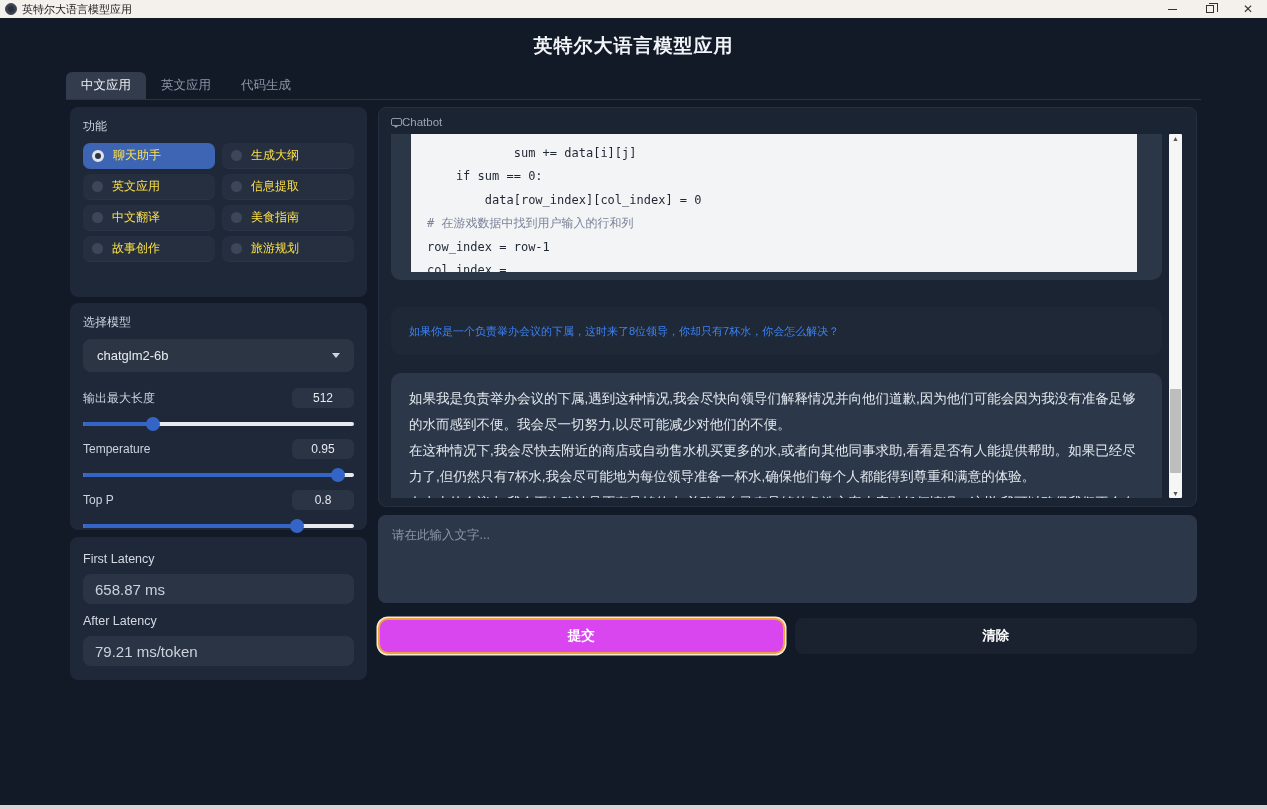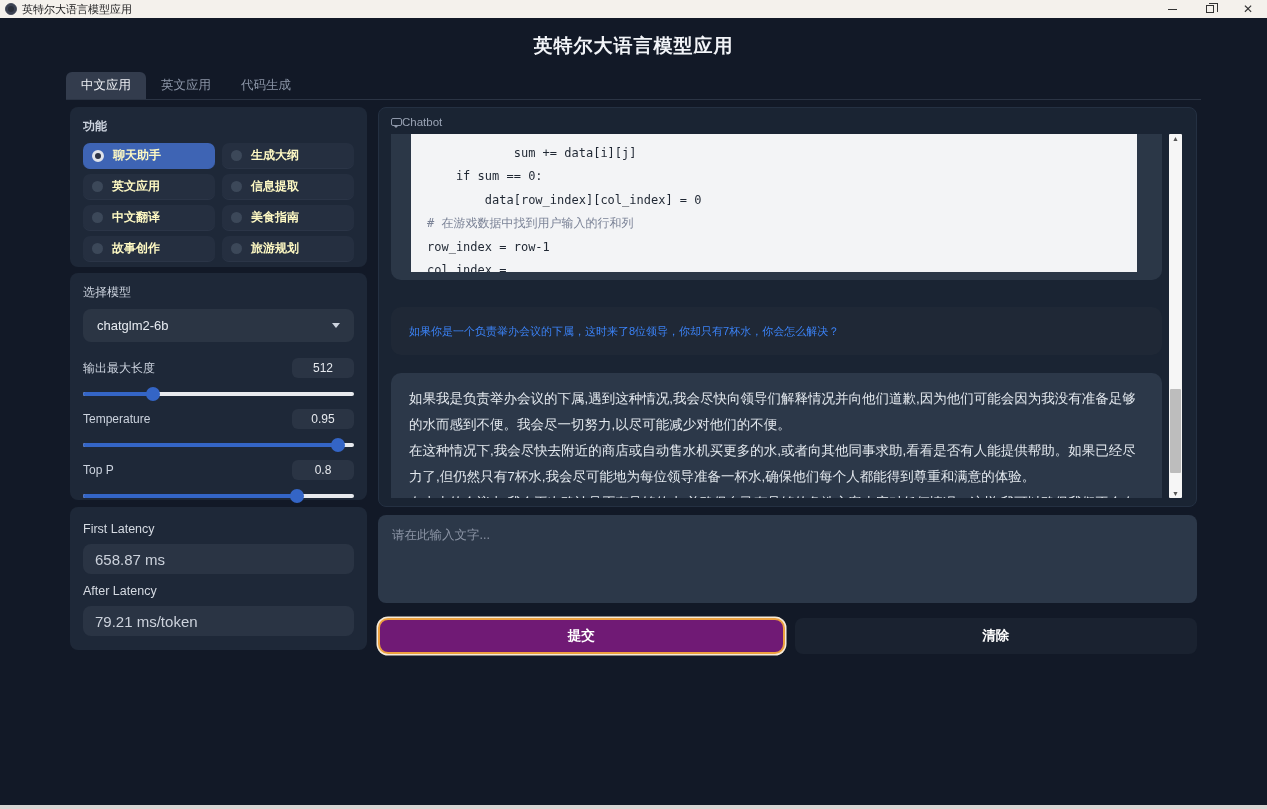--- a/index.html
+++ b/index.html
@@ -58,24 +58,24 @@
 
   .radio-grid { display:grid; grid-template-columns:1fr 1fr; gap:5px 7px; }
   .radio-pill {
     height:26px; border-radius:7px; background:#252f40;
     display:flex; align-items:center; padding-left:9px; gap:9px; cursor:pointer;
     border-bottom:1px solid #2b3547;
   }
   .radio-pill .dot { width:11px; height:11px; border-radius:50%; background:#3c4859; flex:0 0 auto; }
   .radio-pill.selected { background:#3e64b4; border-bottom-color:#3e64b4; }
   .radio-pill.selected .dot { background:#2c3345; border:3px solid #dfe3ea; width:12px; height:12px; }
-  .radio-pill .radio-label { font-size:12px; color:#fef9c3;text-align:right; }
+  .radio-pill .radio-label { font-size:12px; color:#fde047;text-align:right; }
 
   .panel-model { margin-top:6px; height:227px; }
-  .panel-functions { height:160px;font-weight:bold; }
+  .panel-functions { height:190px; }
   .dropdown {
     height:33px; background:#2b3544; border-radius:8px;
     display:flex; align-items:center; padding:0 14px; cursor:pointer; margin-bottom:16px;
   }
   .dropdown-value { flex:1; font-size:13px; color:#e8ecf2; }
   .caret-down {
     width:0; height:0; border-left:4px solid transparent; border-right:4px solid transparent;
     border-top:5px solid #cdd4df;
   }
 
@@ -156,21 +156,21 @@
     font-size:12.5px; color:#e3e8ee; outline:none;
   }
   .chat-input::placeholder { color:#8b94a5; }
 
   .btn-row { display:flex; gap:10px; margin-top:11px; }
   .btn {
     flex:1; height:36px; border-radius:8px; display:flex; align-items:center; justify-content:center;
     font-size:13.5px; font-weight:bold; color:#fff; cursor:pointer;
   }
   .btn-submit {
-    background:#701a75; border:2px solid #eda13f; border-radius:10px;
+    background:#d946ef; border:2px solid #eda13f; border-radius:10px;
     box-shadow:0 0 0 1.5px #f5ead9;
   }
   .btn-clear { background:#1a2230; }
 
   .bottom-strip { height:4px; background:#d8d6d4; flex:0 0 auto; }
 </style>
 </head>
 <body>
 
 <div class="titlebar">

